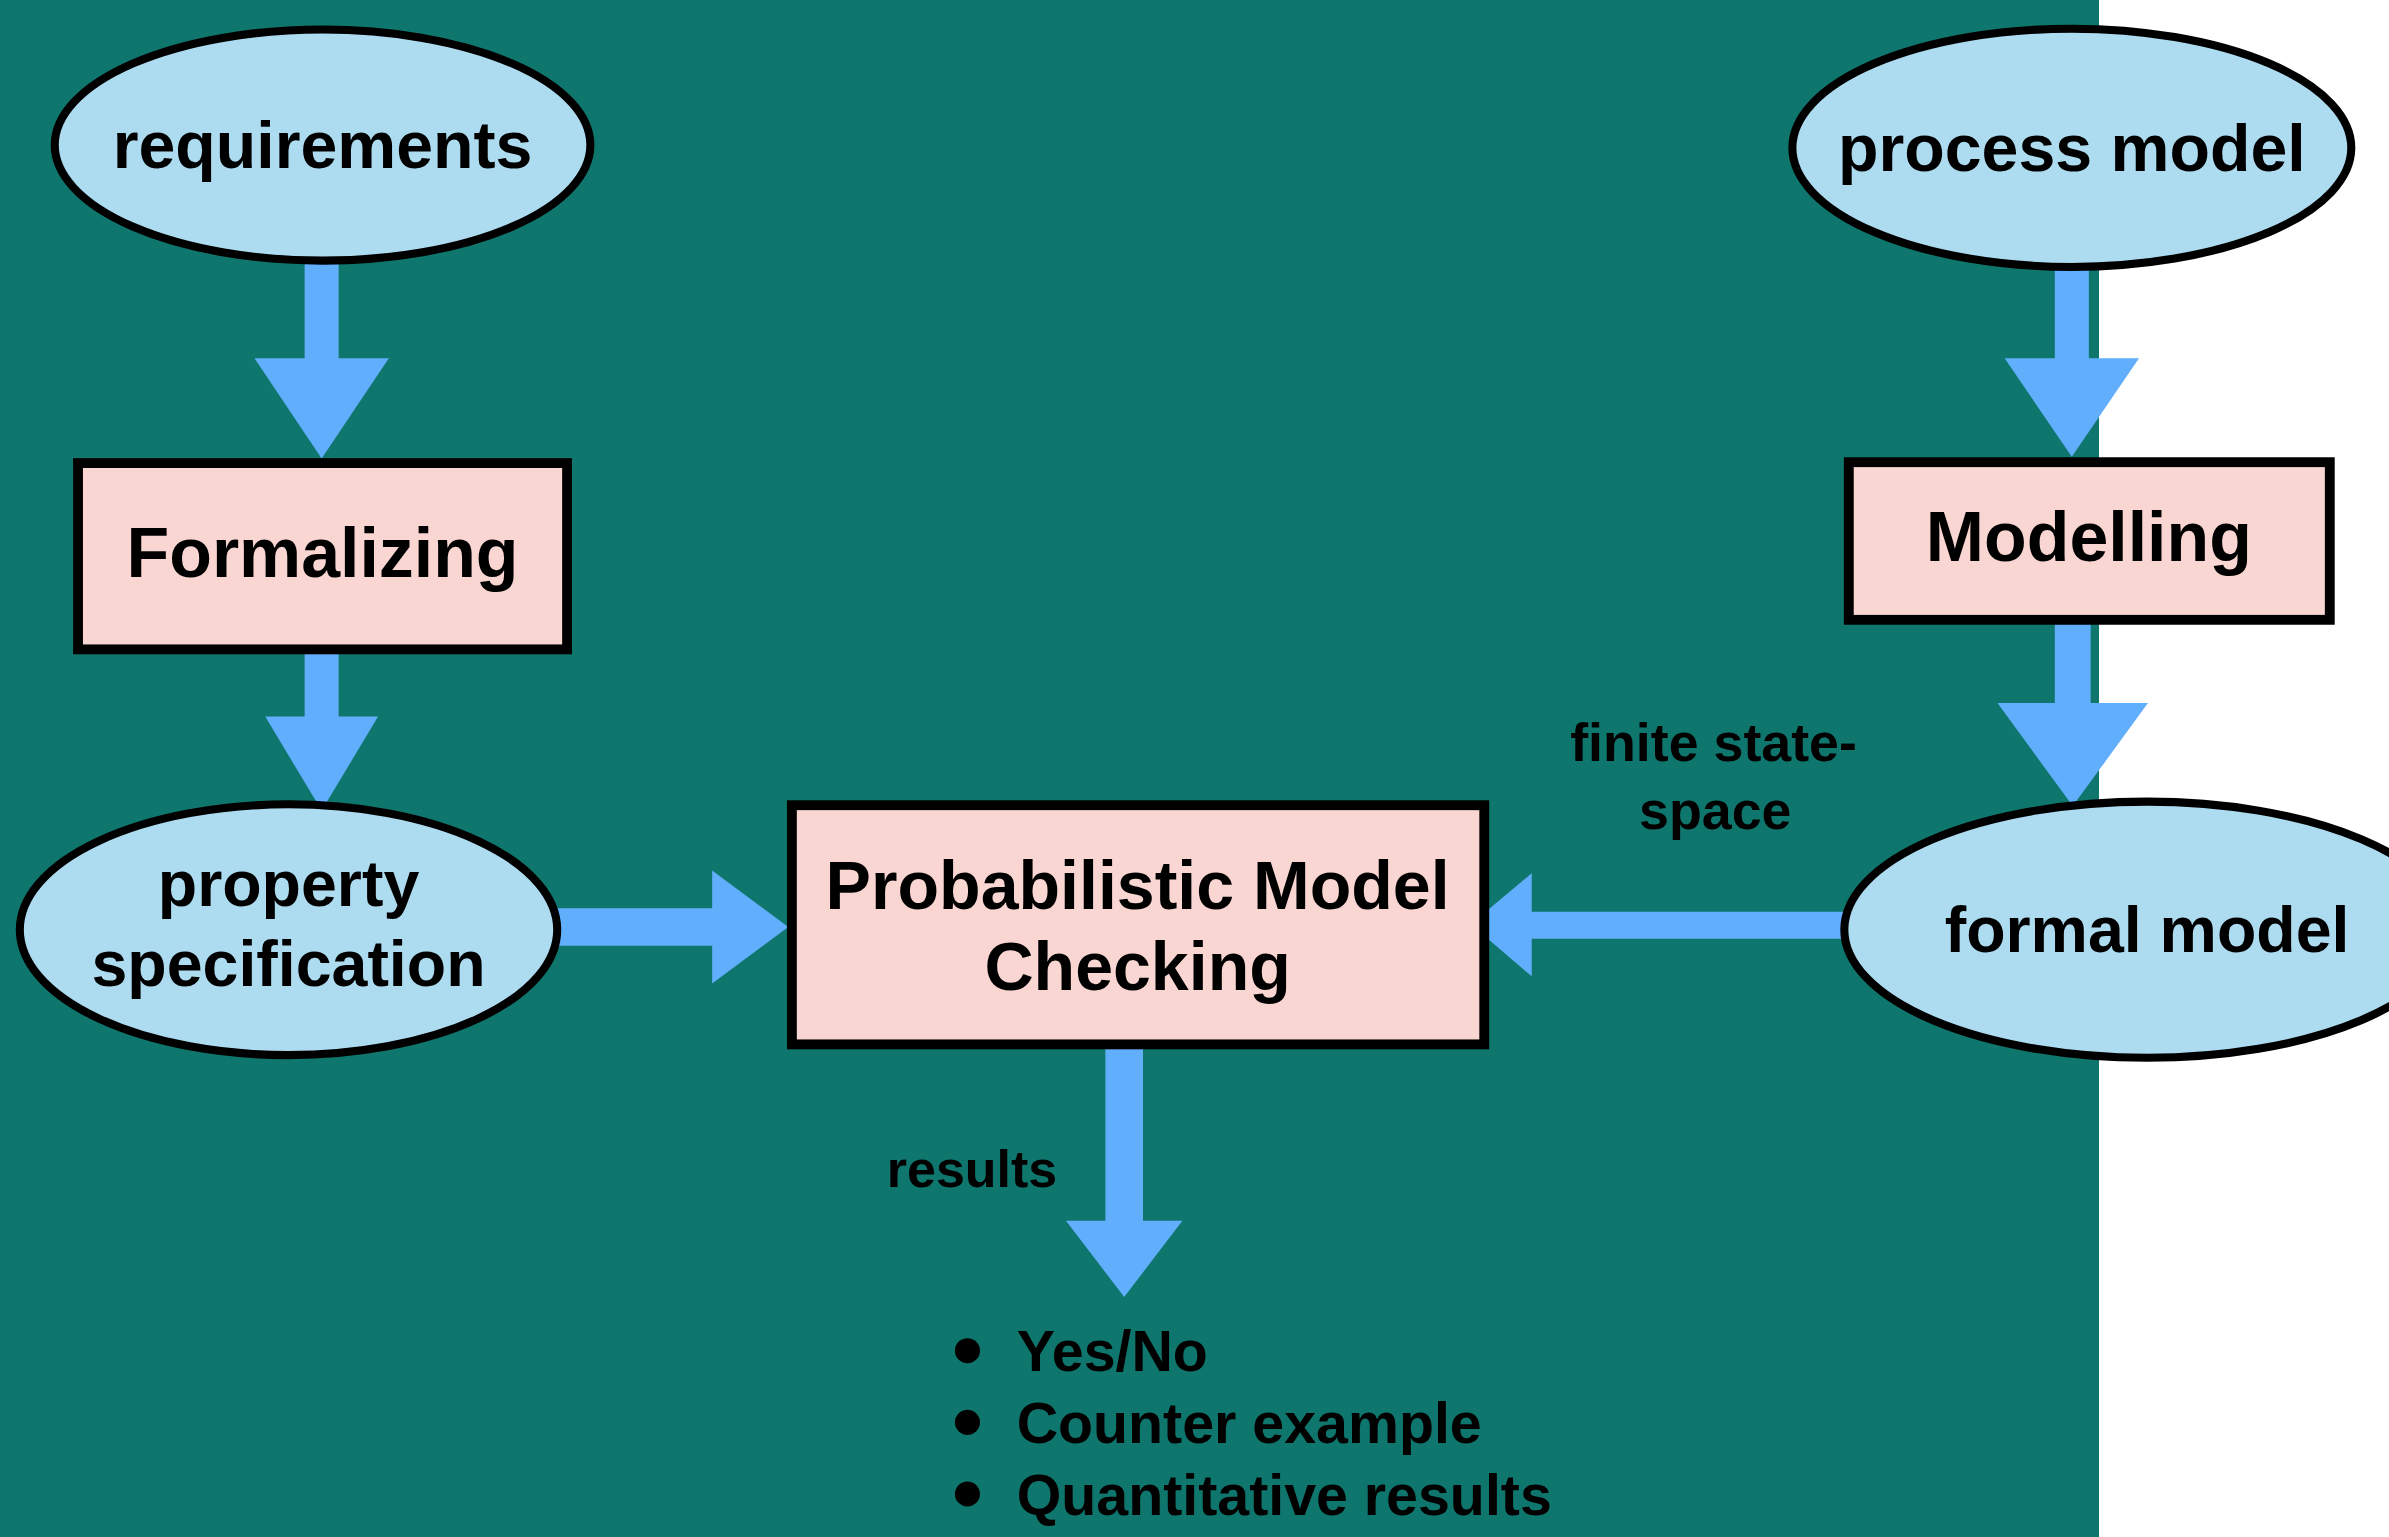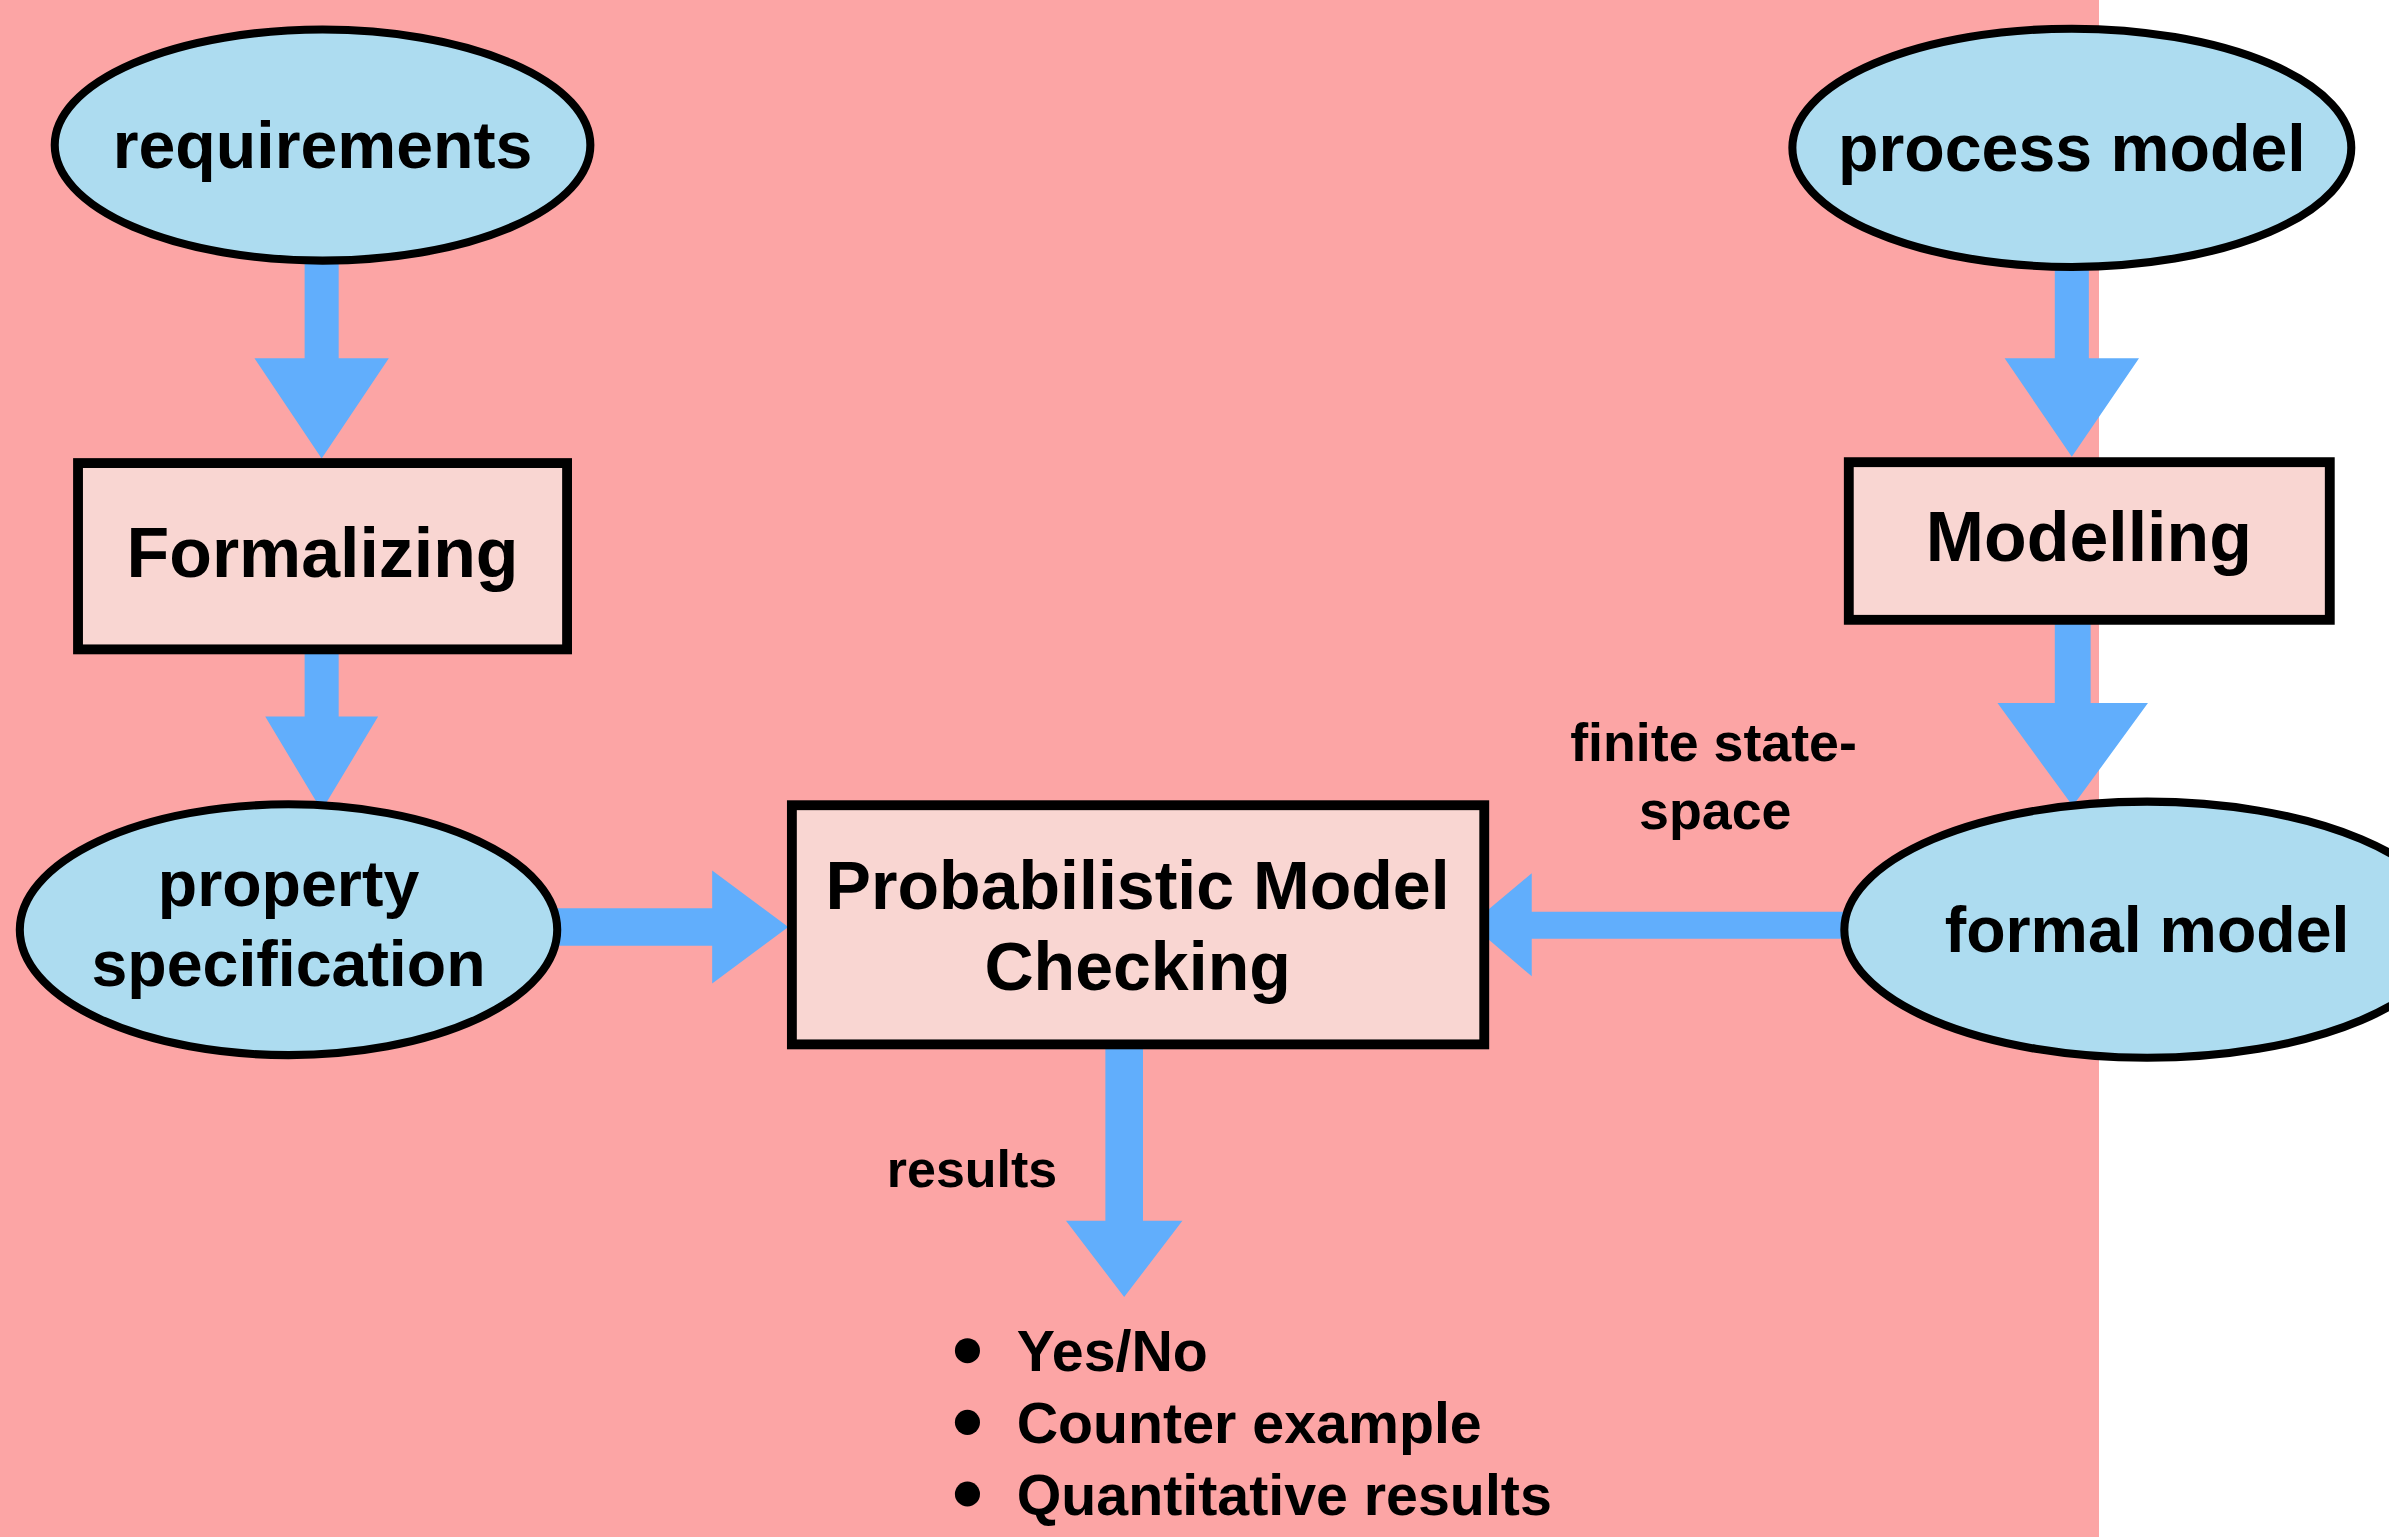--- a/index.html
+++ b/index.html
@@ -1,18 +1,18 @@
 <!DOCTYPE html>
 <html style="font-size:14.3px"><head>
 <meta charset="utf-8">
 <style>
   html,body{margin:0;padding:0;background:#ffffff;}
   body{width:2389px;height:1537px;overflow:hidden;
        font-family:"Liberation Sans","DejaVu Sans",sans-serif;}
-  #diagram-root{position:relative;width:2099px;height:1537px;background:#fca5a5;}
+  #diagram-root{position:relative;width:2099px;height:1537px;background:#0f766e;}
   svg#flow{position:absolute;top:0;left:0;width:2389px;height:1537px;display:block;}
   .node-label{font-family:"Liberation Sans","DejaVu Sans",sans-serif;
               font-weight:bold;fill:#000;text-anchor:middle;dominant-baseline:middle;}
   .ellipse-shape{fill:#ADDCF0;stroke:#000000;stroke-width:9;}
   .box-shape{fill:#F9D6D2;stroke:#000000;stroke-width:11;}
   .arrow-shape{fill:#61AEFC;}
   .edge-label{font-family:"Liberation Sans","DejaVu Sans",sans-serif;
               font-weight:bold;fill:#000;}
   .bullet-text{font-family:"Liberation Sans","DejaVu Sans",sans-serif;
                font-weight:bold;fill:#000;}

